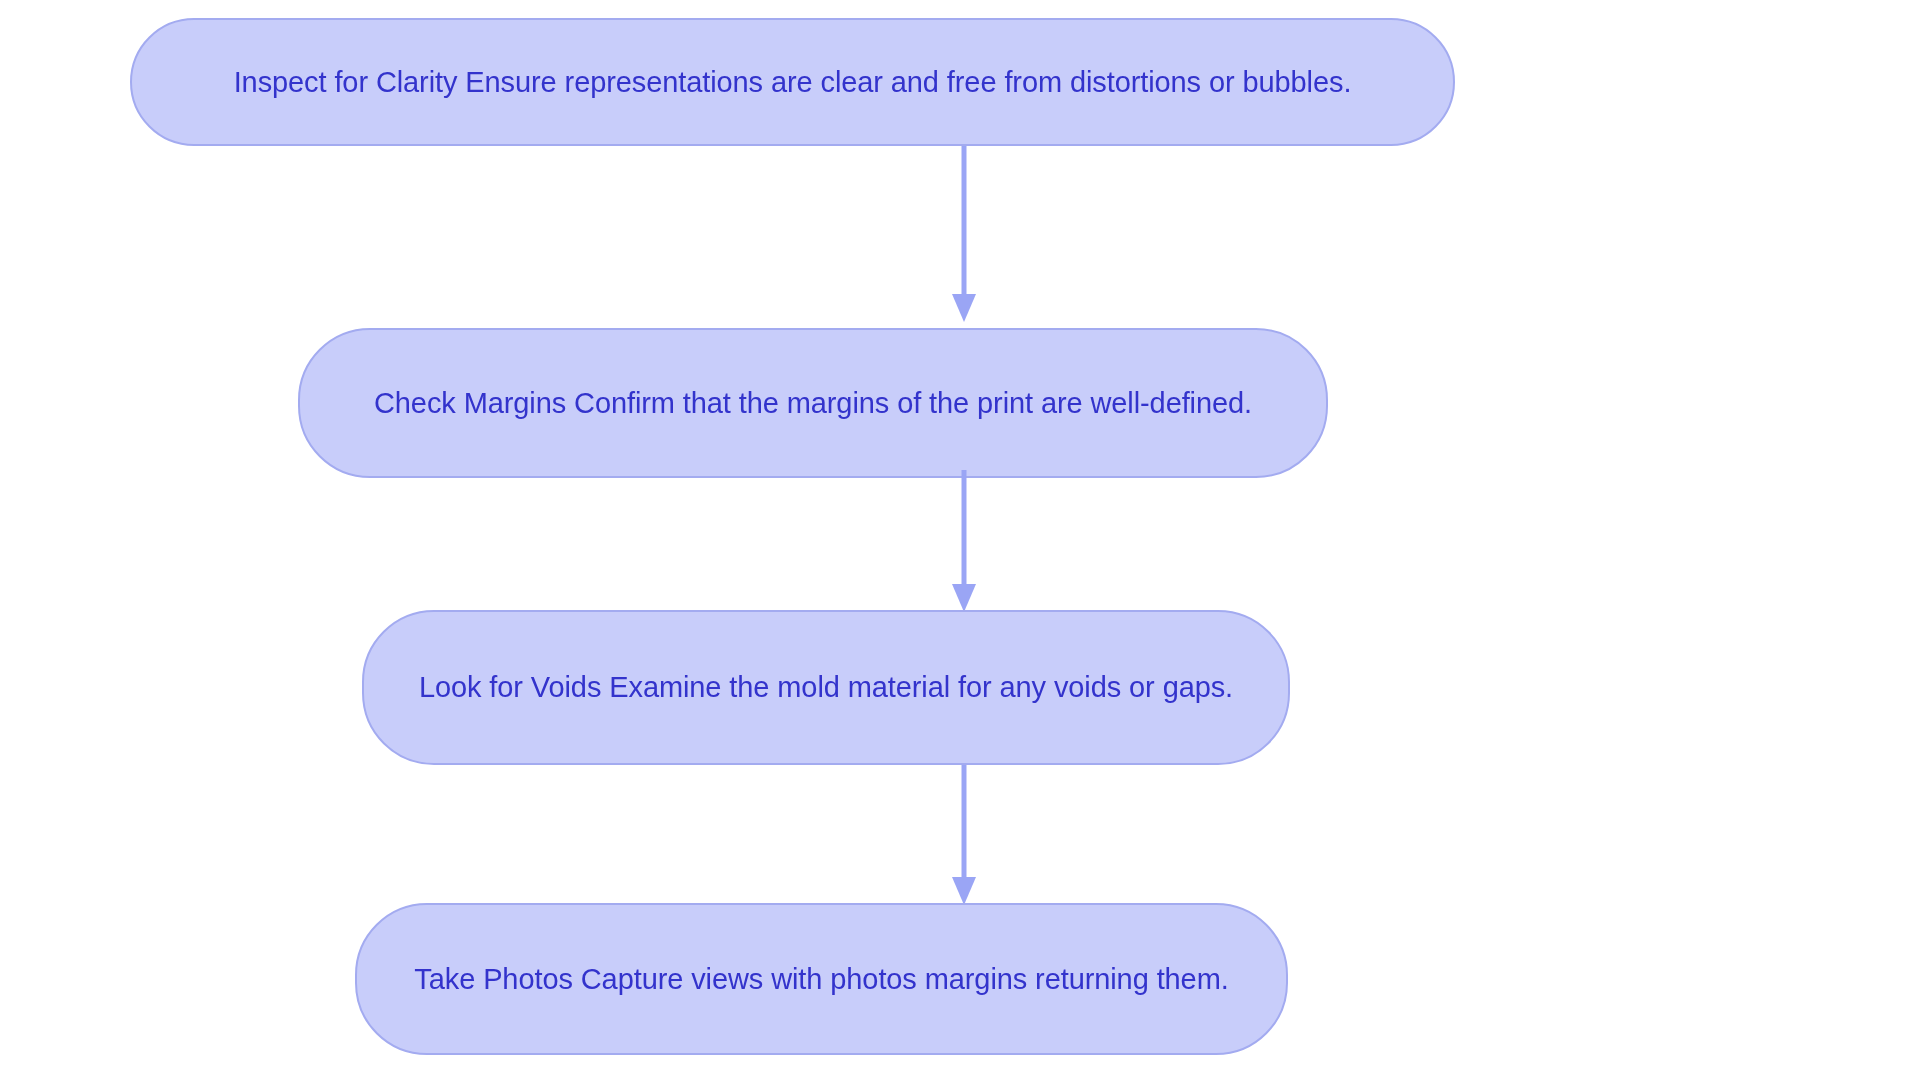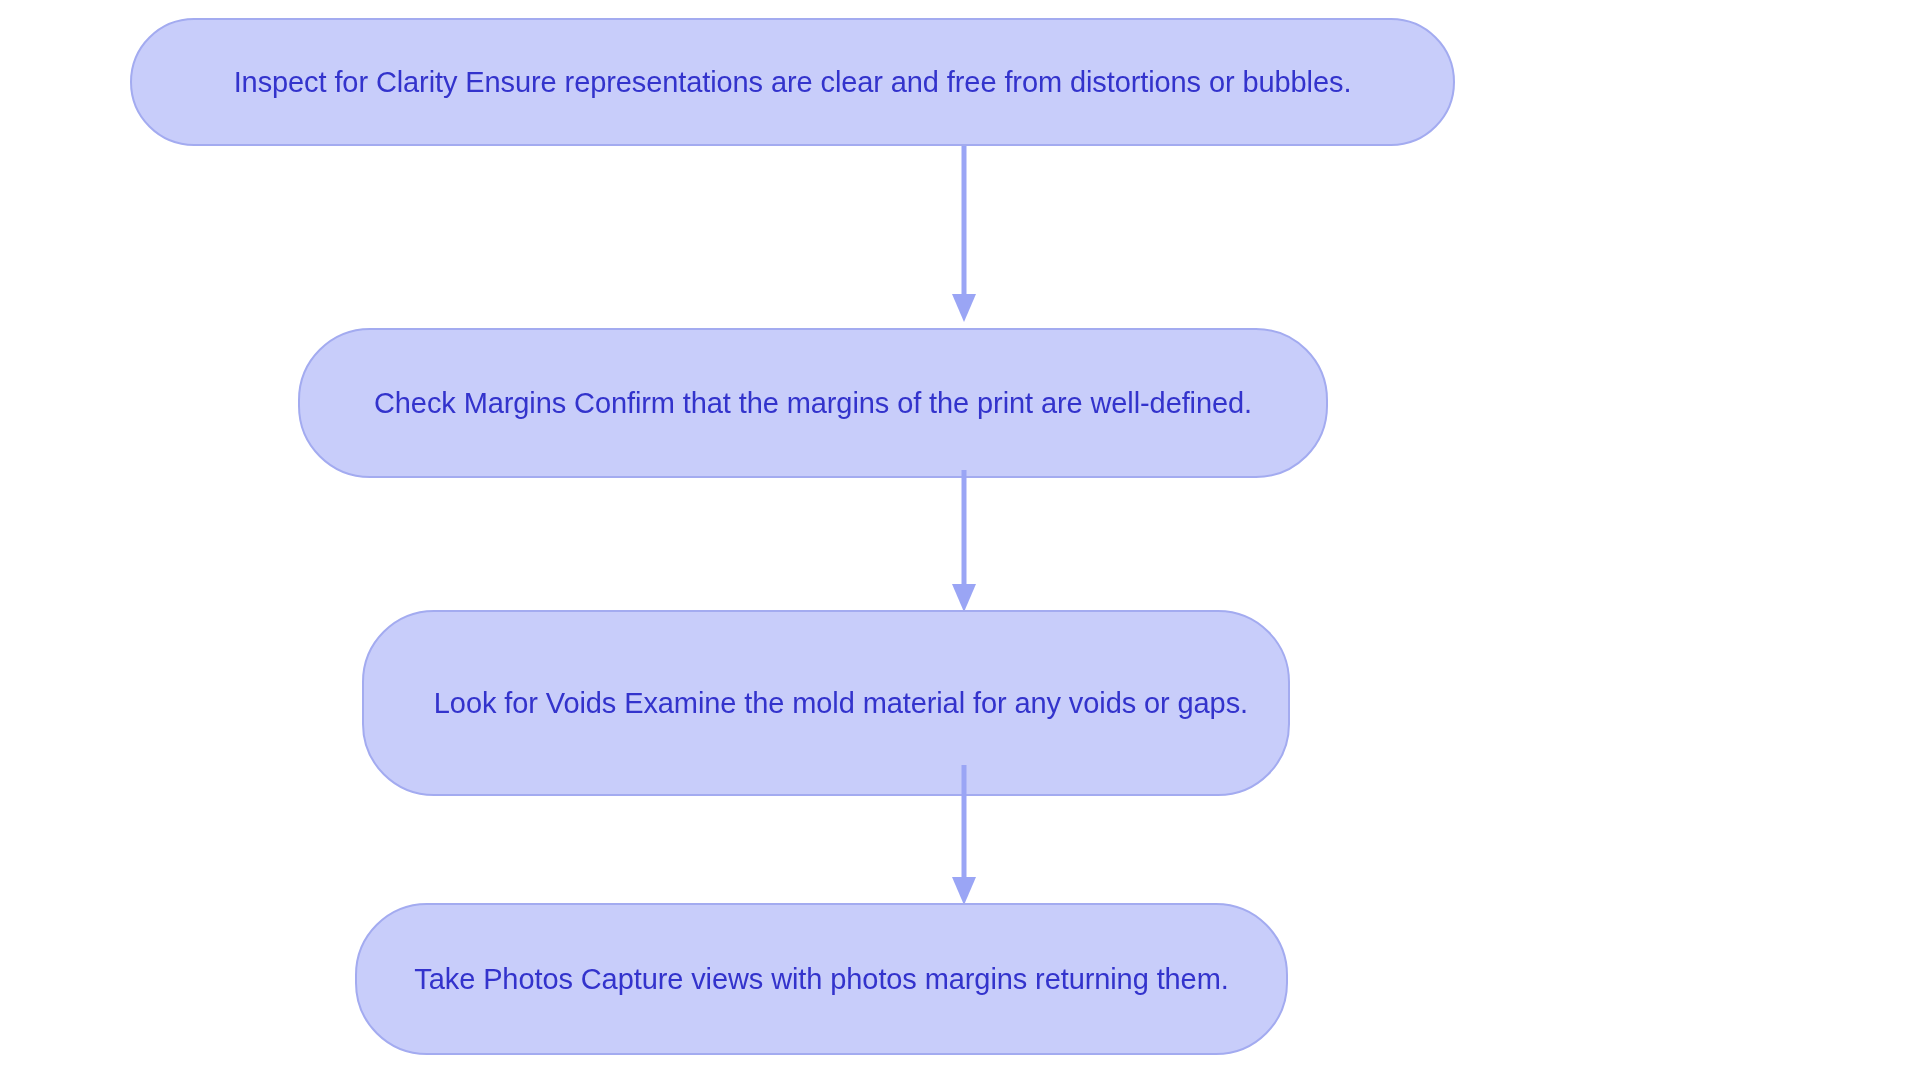--- a/index.html
+++ b/index.html
@@ -49,21 +49,21 @@
   }
 
   .connector svg {
     display: block;
     overflow: visible;
   }
 
   
   #node-0 { left: 130px;  top: 18px;   width: 1325px; height: 128px; }
   #node-1 { left: 298px;  top: 320px;  width: 1030px; height: 150px; margin-top: 8px; }
-  #node-2 { left: 362px;  top: 610px;  width: 928px;  height: 186px; justify-content: flex-end; }
+  #node-2 { left: 362px;  top: 610px;  width: 928px;  height: 155px; }
   #node-3 { left: 355px;  top: 903px;  width: 933px;  height: 152px; }
 
   #edge-0 { left: 946px; top: 146px; width: 36px; height: 176px; }
   #edge-1 { left: 946px; top: 470px; width: 36px; height: 142px; }
   #edge-2 { left: 946px; top: 765px; width: 36px; height: 140px; }
 </style>
 </head>
 <body>
 
 <div id="flowchart">

